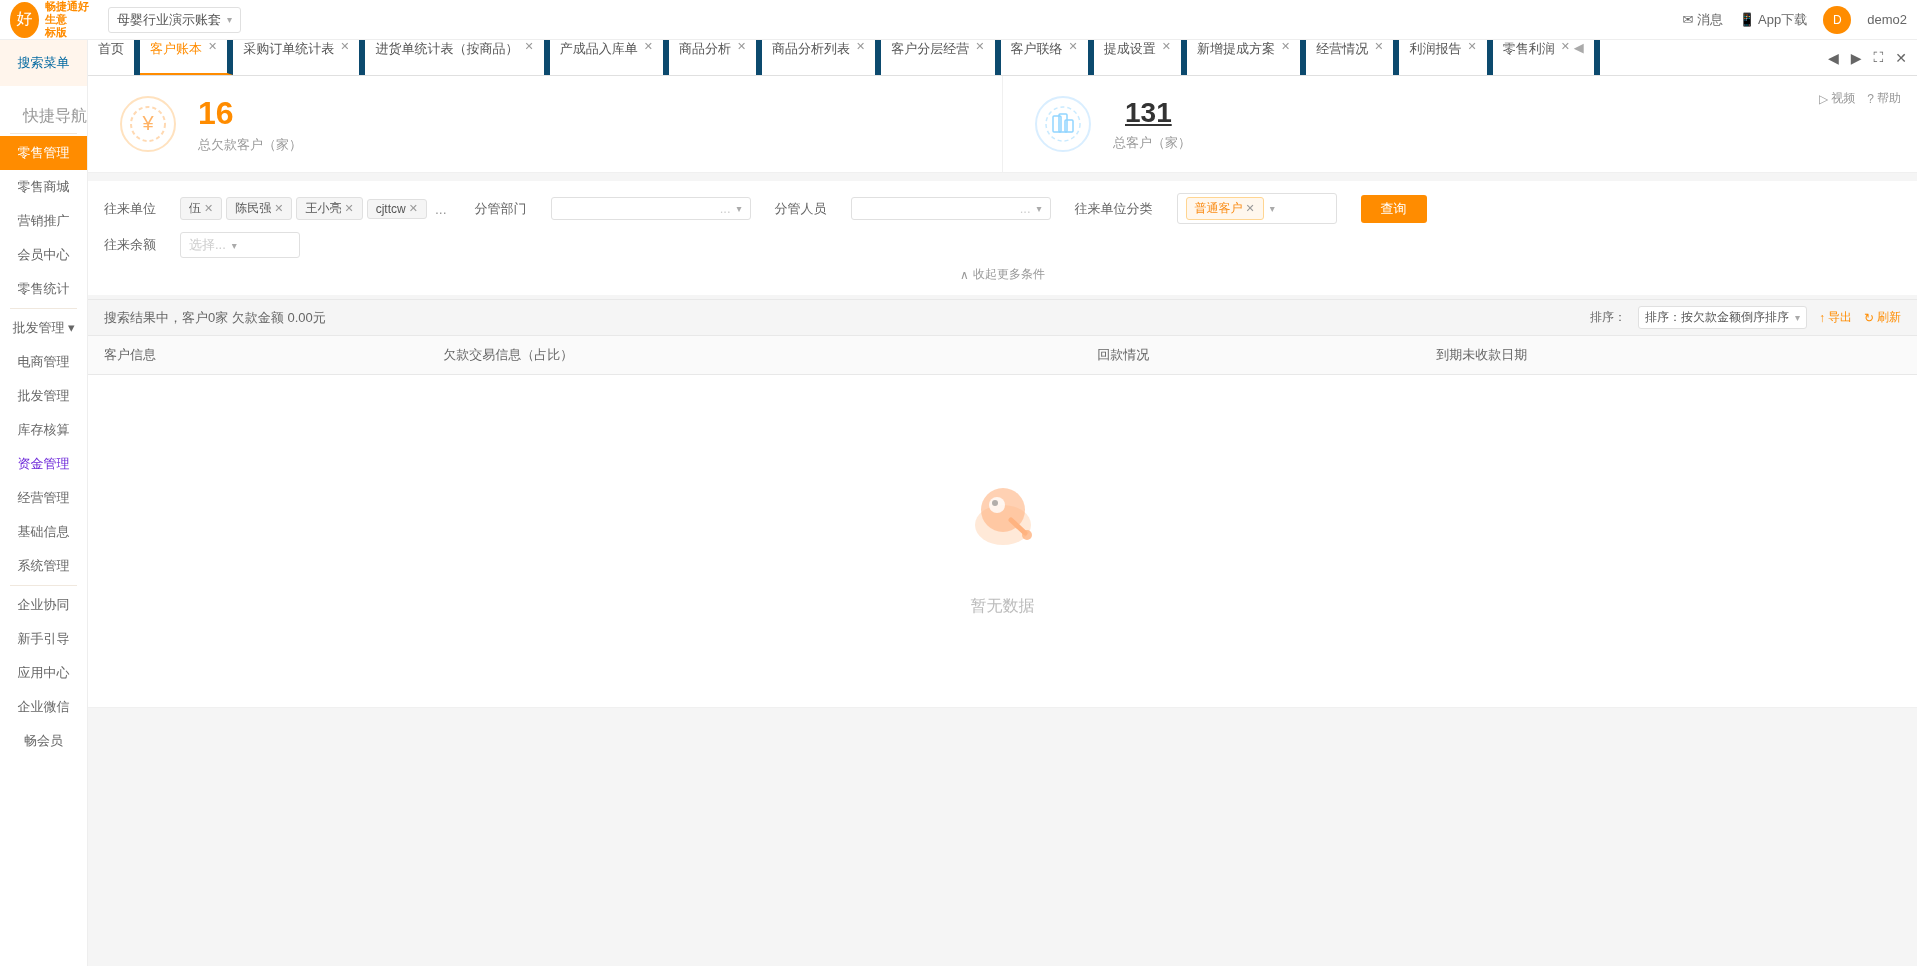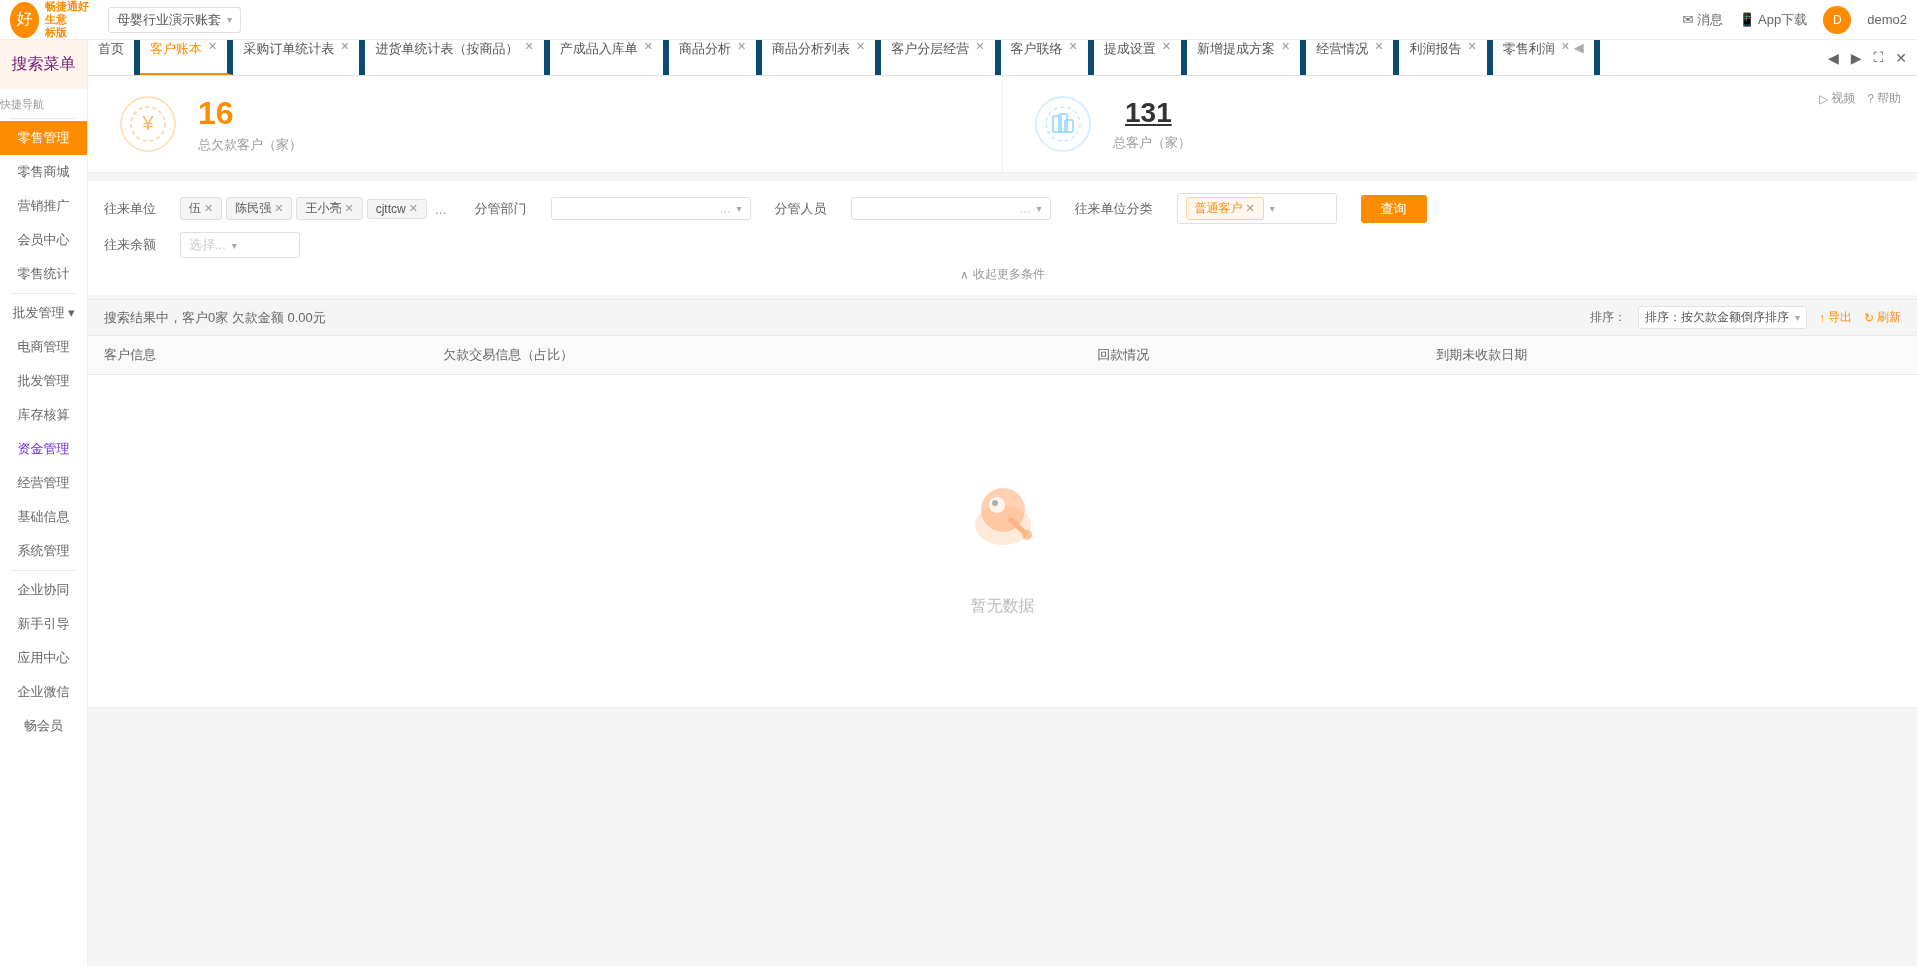--- a/index.html
+++ b/index.html
@@ -14,21 +14,21 @@
     .logo-text { font-size: 11px; color: #ff8c00; font-weight: bold; line-height: 1.2; }
     .top-bar-right { display: flex; align-items: center; gap: 16px; color: #666; font-size: 13px; }
     .top-bar-right span { cursor: pointer; }
     .avatar { width: 28px; height: 28px; border-radius: 50%; background: #ff8c00; display: flex; align-items: center; justify-content: center; color: #fff; font-size: 12px; }
 
     .main-layout { display: flex; flex: 1; overflow: hidden; }
 
     
     .sidebar { width: 88px; background: #fff; border-right: 1px solid #eee; display: flex; flex-direction: column; overflow-y: auto; }
     .sidebar-search { padding: 10px 6px; background: #fff5ec; }
-    .sidebar-search-btn { width: 100%; background: none; border: none; cursor: pointer; color: #701a75; font-size: 16px; text-align: center; padding: 4px; }
+    .sidebar-search-btn { width: 100%; background: none; border: none; cursor: pointer; color: #0369a1; font-size: 13px; text-align: center; padding: 4px; }
     .sidebar-item { padding: 8px 0; text-align: center; cursor: pointer; font-size: 13px; color: #666; }
     .sidebar-item.active { background: #ff8c00; color: #fff; }
     .sidebar-divider { border: none; border-top: 1px solid #f0e8de; margin: 2px 10px; }
 
     
     .content-area { flex: 1; display: flex; flex-direction: column; overflow: hidden; }
 
     
     .tabs-bar { background: #fff; border-bottom: 1px solid #e0e0e0; display: flex; align-items: center; height: 36px; overflow: hidden; }
     .tabs-list { display: flex; flex: 1; overflow: hidden; height: 100%; }
@@ -118,21 +118,21 @@
       <span>demo2</span>
     </div>
   </div>
 
   <div class="main-layout">
 
     <div class="sidebar">
       <div class="sidebar-search">
         <button class="sidebar-search-btn">搜索菜单</button>
       </div>
-      <div style="padding:8px 0 4px; text-align:left; font-size:11px; color:#999; cursor:pointer;">快捷导航</div>
+      <div style="padding:20px 0 4px; text-align:right; font-size:16px; color:#999; cursor:pointer;">快捷导航</div>
       <hr class="sidebar-divider">
 
       <div class="sidebar-item active">零售管理</div>
       <div class="sidebar-item">零售商城</div>
       <div class="sidebar-item">营销推广</div>
       <div class="sidebar-item">会员中心</div>
       <div class="sidebar-item">零售统计</div>
       <hr class="sidebar-divider">
       <div class="sidebar-item">批发管理 ▾</div>
       <div class="sidebar-item">电商管理</div>

